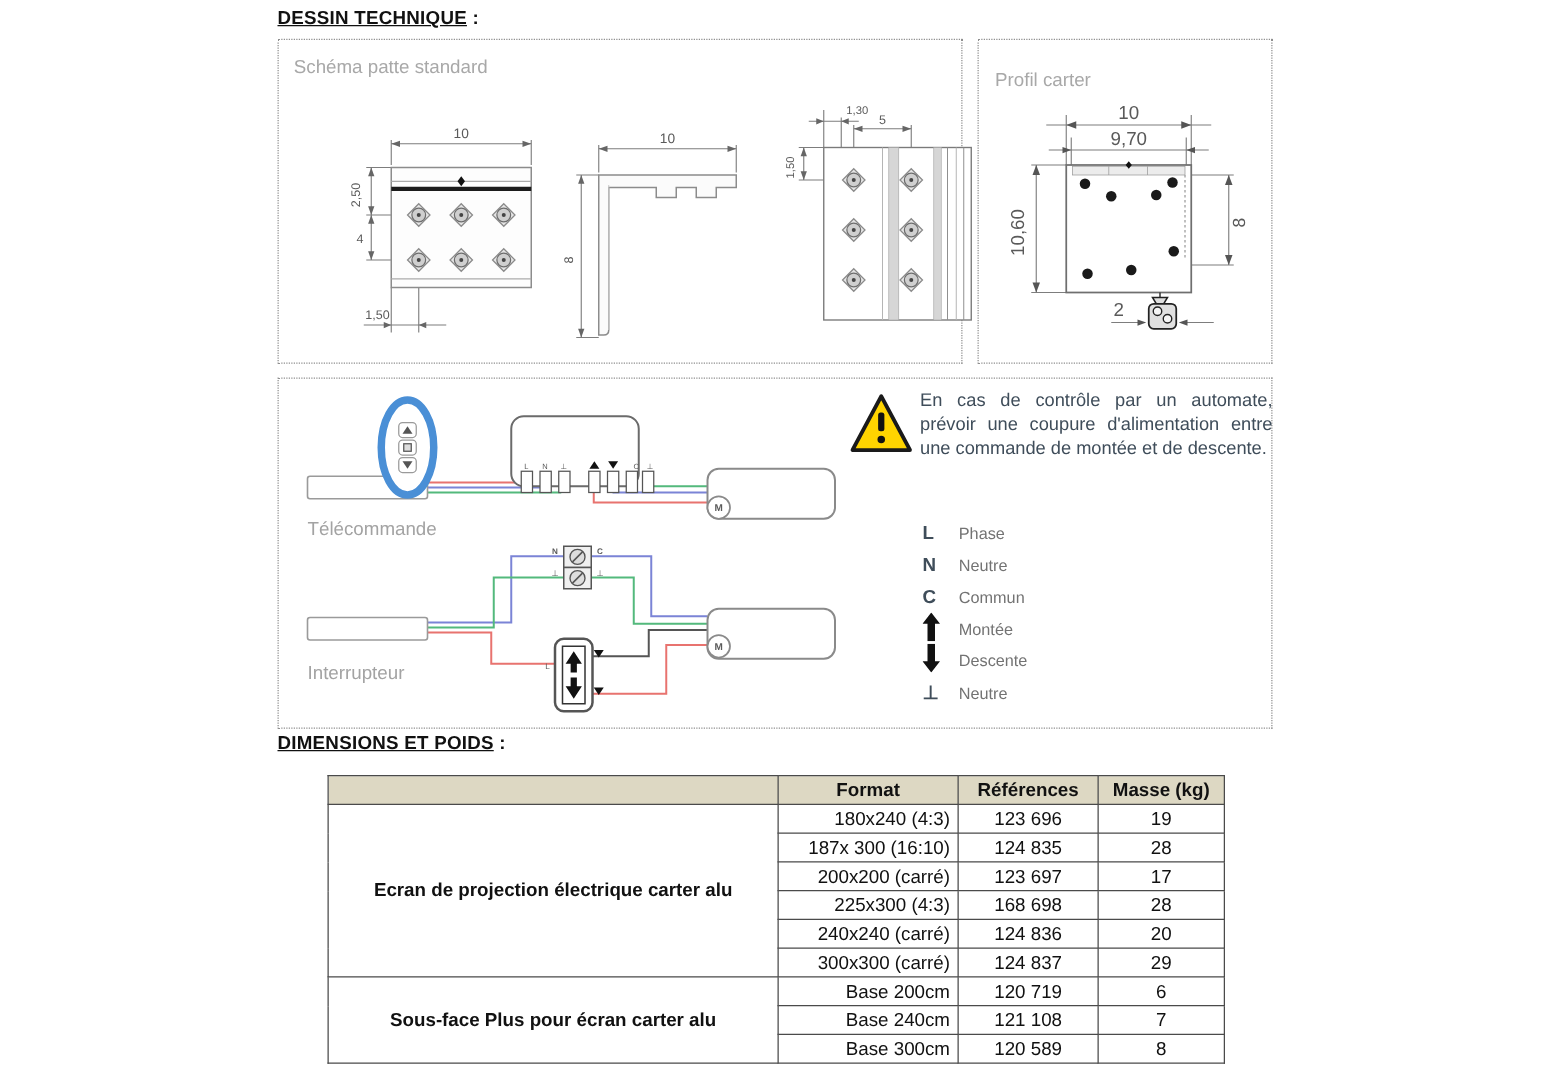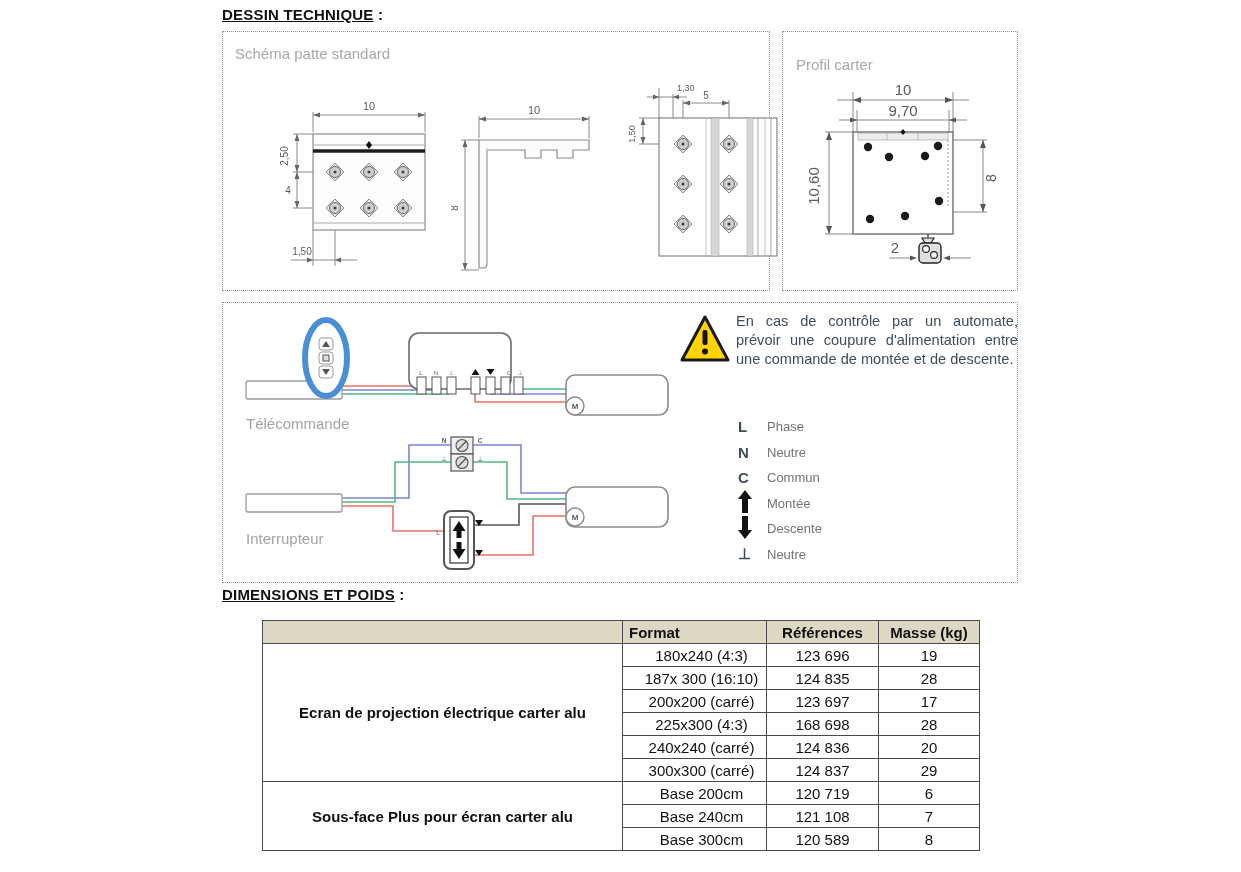--- a/index.html
+++ b/index.html
@@ -12,23 +12,23 @@
   .boxtitle { position:absolute; font-size:15px; color:#a8a8a8; }
   .graylabel { font-size:15px; color:#a3a3a3; }
   .warn-text { position:absolute; width:282px; font-size:14.6px; color:#3f4d5a; line-height:1.3; text-align:justify; }
   .legend { position:absolute; }
   .legend-row { display:flex; align-items:center; height:25.5px; }
   .legend-sym { width:29px; font-size:15px; color:#3f4d5a; font-weight:bold; text-align:left; }
   .legend-lab { font-size:13px; color:#737373; }
   svg text { font-family:"Liberation Sans", sans-serif; fill:#5a5a5a; }
   table.dim { border-collapse:collapse; width:717px; table-layout:fixed; font-size:15px; color:#111; }
   table.dim th, table.dim td { border:1px solid #4a4a4a; height:23px; padding:0 6px; background:#fff; }
-  table.dim th { background:#ddd8c3; font-weight:bold; text-align:left; }
+  table.dim th { background:#ddd8c3; font-weight:bold; text-align:center; }
   table.dim th.c, table.dim td.c { text-align:center; }
-  table.dim td.fmt { text-align:center; padding-left:20px; }
+  table.dim td.fmt { text-align:right; padding-left:20px; }
   table.dim td.grp { text-align:center; font-weight:bold; }
 </style>
 </head>
 <body>
 
 <div id="page">
 
   <div class="abs h-title" style="left:222px; top:6px;">
     <span class="u">DESSIN TECHNIQUE</span><span> :</span>
   </div>

